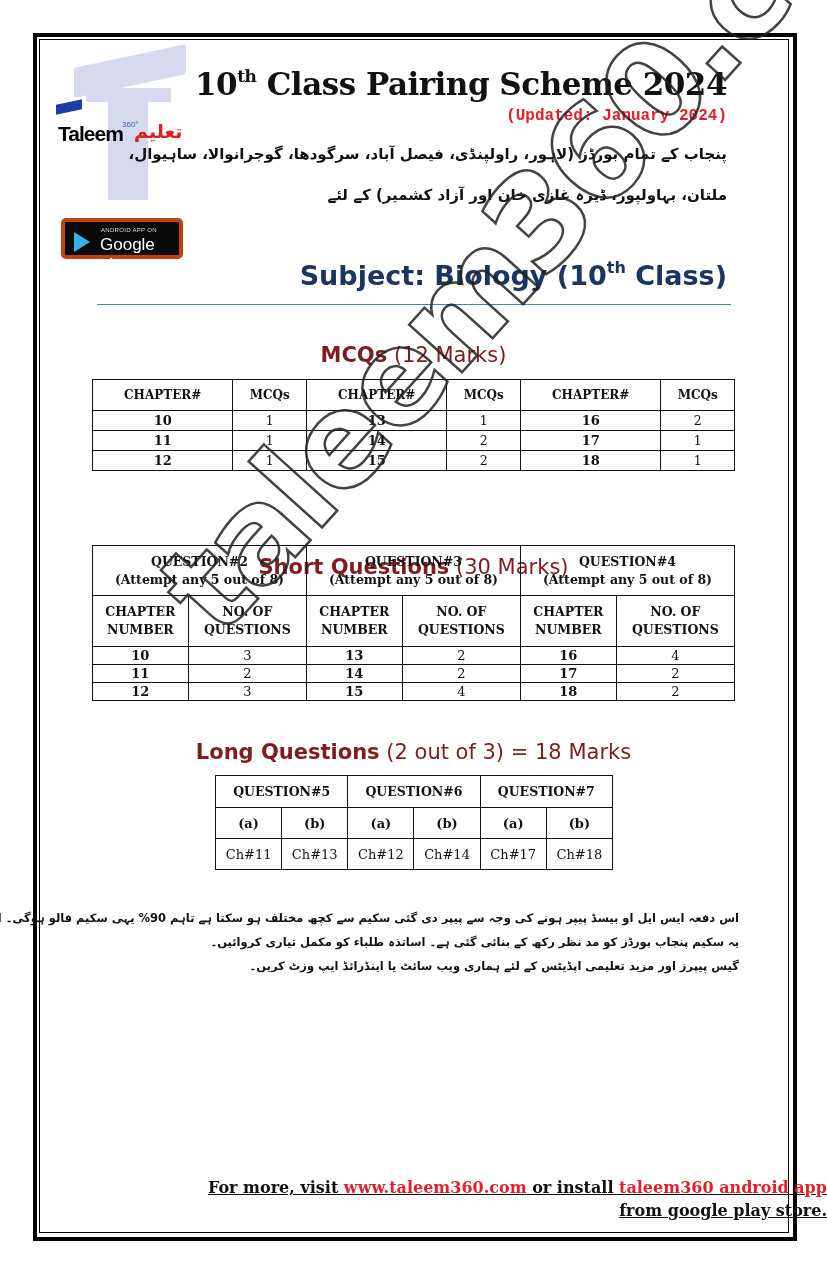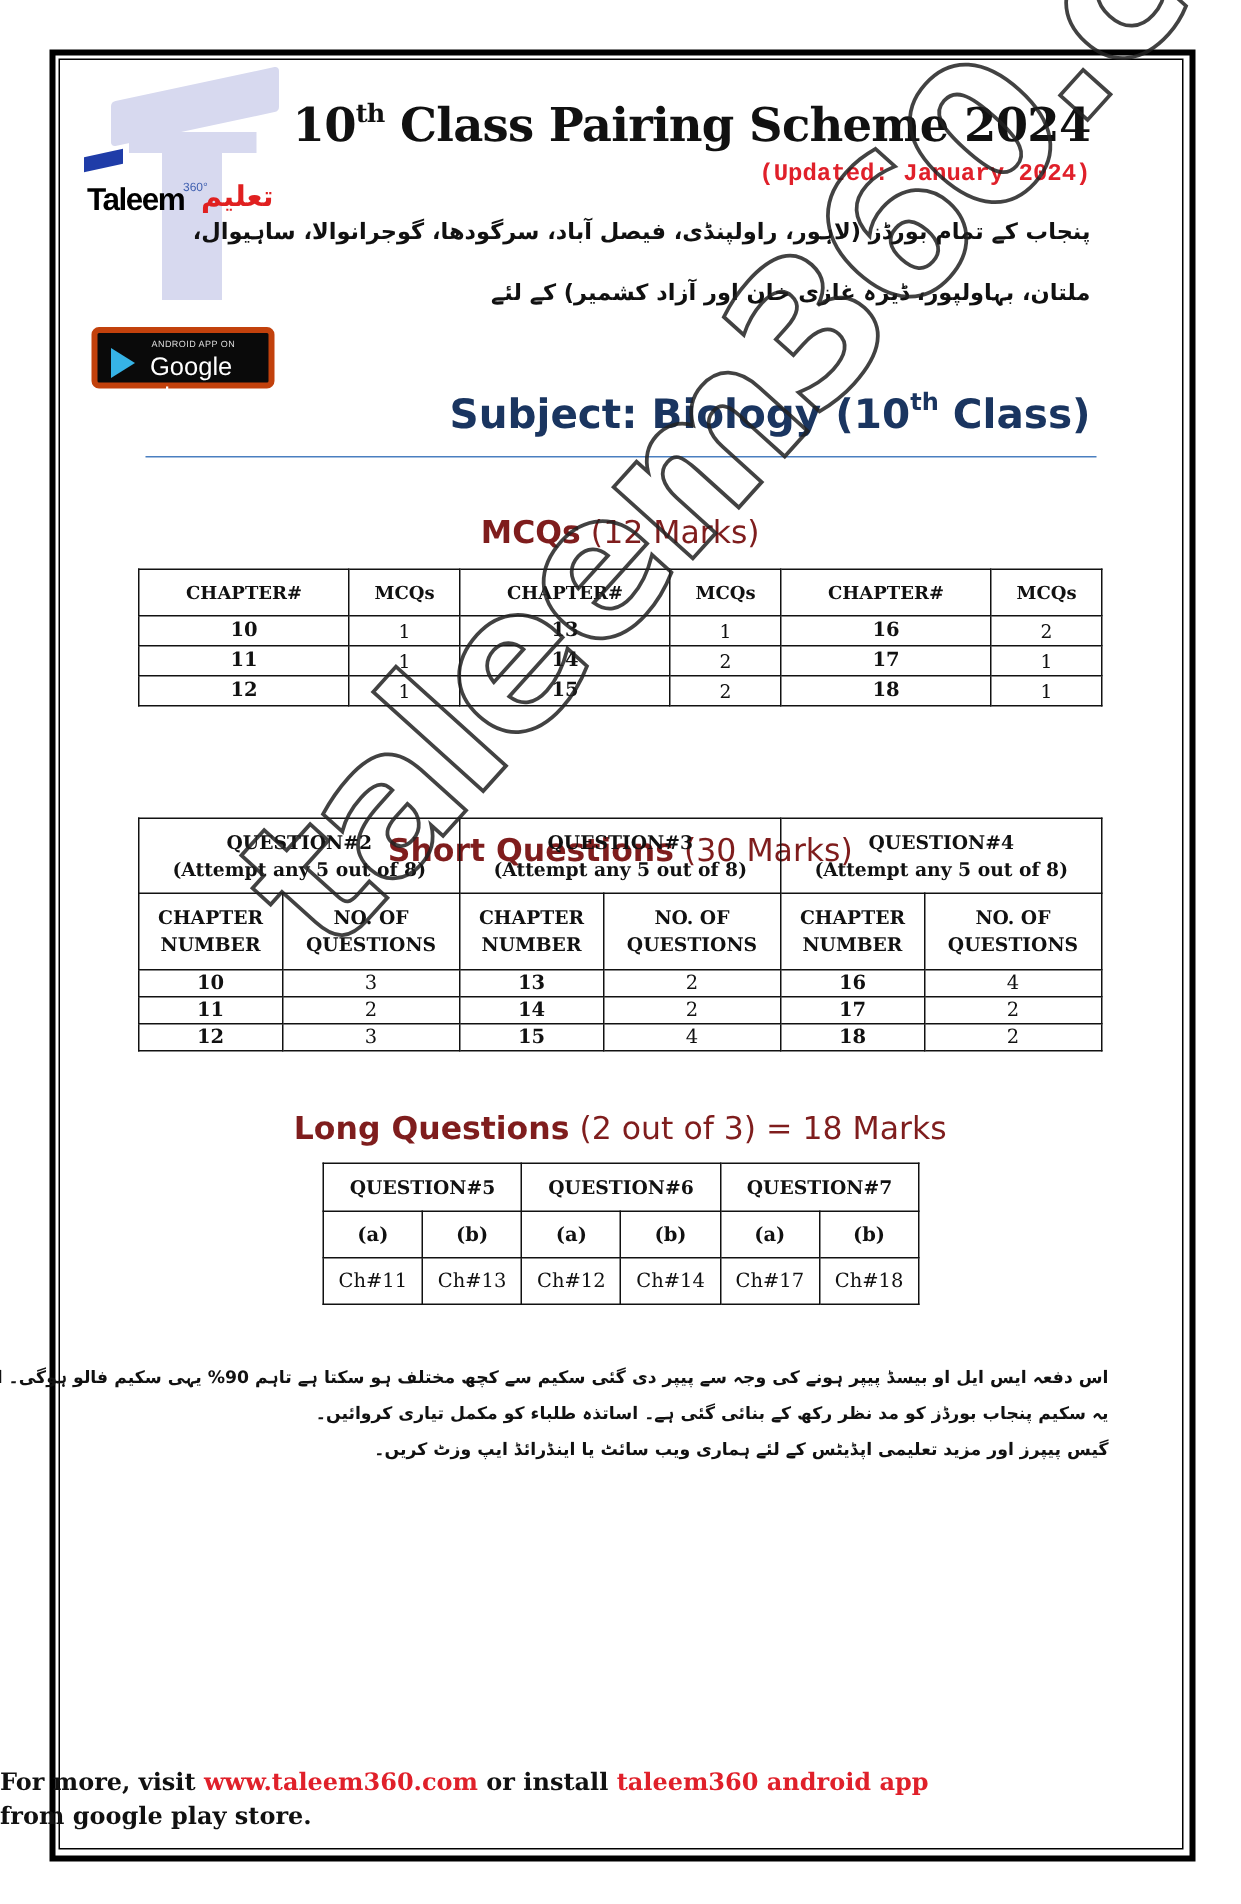--- a/index.html
+++ b/index.html
@@ -53,21 +53,21 @@
   .sq-table td.ch { font-weight: bold; }
 
   .lq-table { left: 215px; top: 775px; width: 398px; }
   .lq-table tr.q td { height: 31px; font-weight: bold; font-size: 12.5px; }
   .lq-table tr.ab td { height: 30px; font-weight: bold; font-size: 13px; }
   .lq-table tr.row td { height: 30px; font-size: 13px; }
 
   .notes { position: absolute; right: 88px; top: 906px; direction: rtl; text-align: right; font-family: "DejaVu Sans", sans-serif; font-size: 11.5px; font-weight: bold; color: #111; line-height: 24px; }
   .notes div { white-space: nowrap; }
 
-  .footer { position: absolute; left: 0; width: 827px; top: 1176px; text-align: left; font-weight: bold; font-size: 16px; line-height: 23px; color: #111; }
+  .footer { position: absolute; left: 0; width: 827px; top: 1176px; text-align: right; font-weight: bold; font-size: 16px; line-height: 23px; color: #111; text-decoration: underline; }
   .footer .red { color: #e0202a; }
 
   .watermark { position: absolute; left: 130px; top: 560px; font-family: "DejaVu Sans", sans-serif; font-weight: bold; font-size: 130px; color: transparent; -webkit-text-stroke: 2.5px #222; transform: rotate(-48deg); transform-origin: left top; white-space: nowrap; opacity: 0.85; pointer-events: none; letter-spacing: -4px; }
 </style>
 </head>
 <body>
 
 <div class="frame-outer"></div>
 <div class="frame-inner"></div>
 

